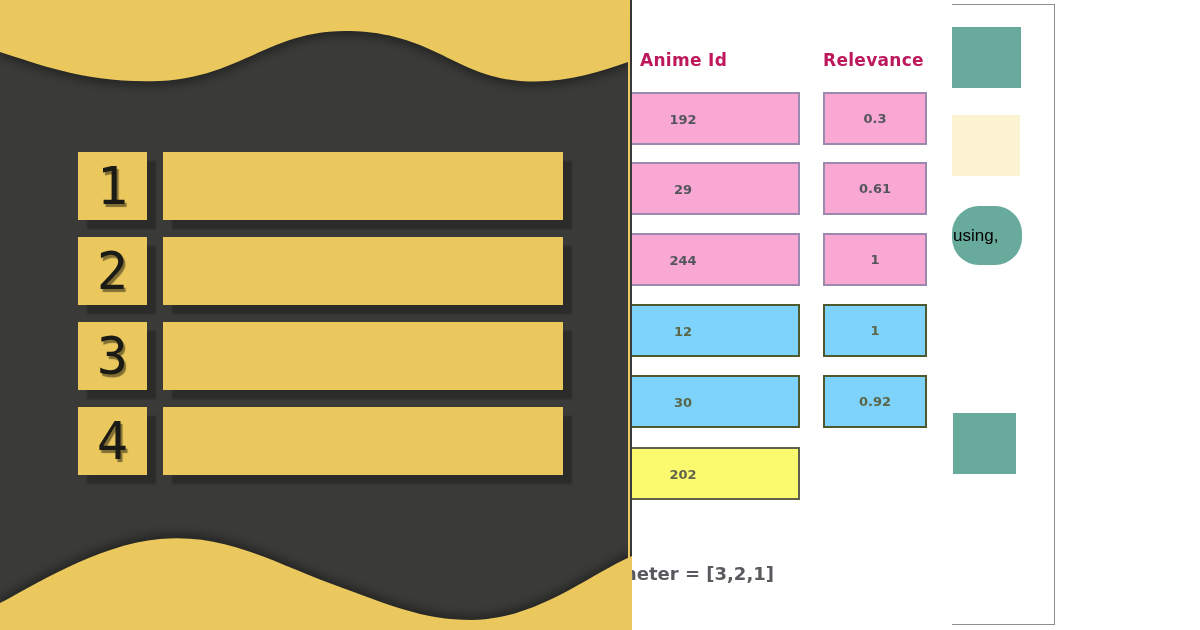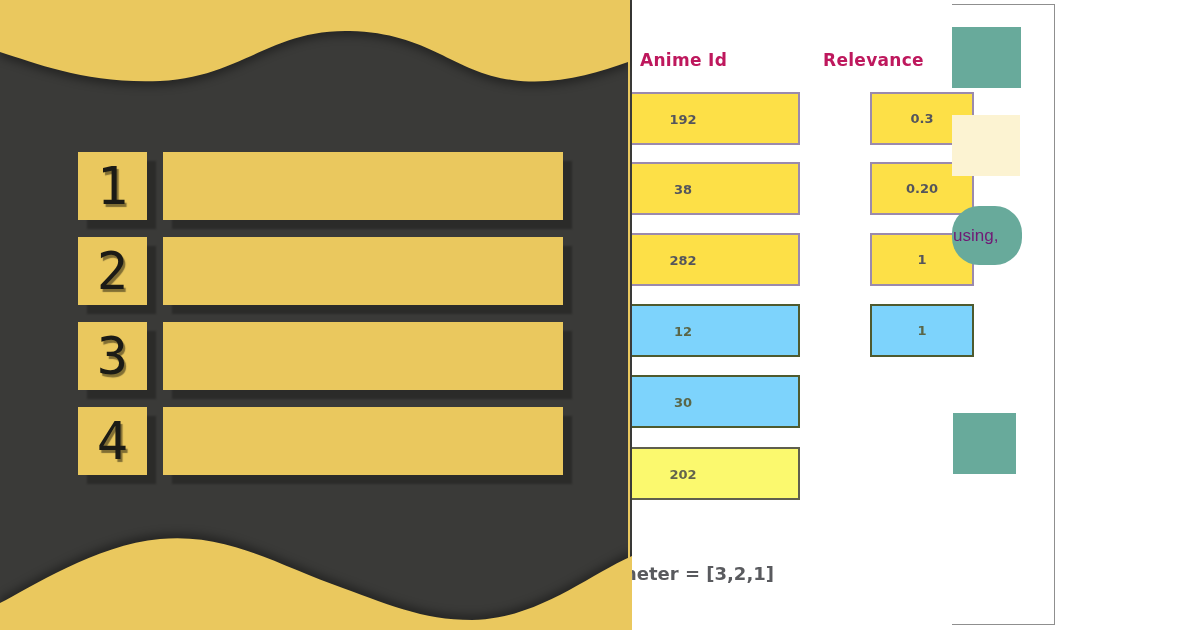--- a/index.html
+++ b/index.html
@@ -24,41 +24,41 @@
 
   
   #right-page{position:absolute;left:632px;top:0;width:568px;height:630px;background:#ffffff;overflow:hidden;}
   .col-header{position:absolute;top:50px;font-size:17px;font-weight:700;color:#be185d;letter-spacing:0.3px;}
   #hdr-anime{left:8px;}
   #hdr-relevance{left:191px;}
 
   .trow{position:absolute;left:0;width:100%;height:53px;}
   .id-box,.rel-box{position:absolute;height:53px;border:2px solid;box-sizing:border-box;}
   .id-box{left:-6px;width:174px;}
-  .rel-box{left:191px;width:104px;display:flex;align-items:center;justify-content:center;margin-left:47px;}
+  .rel-box{left:191px;width:104px;display:flex;align-items:center;justify-content:center;}
   .val{font-size:13px;font-weight:700;}
   .id-box .val{position:absolute;left:55px;top:50%;transform:translate(-50%,-50%);}
-  .purple .id-box,.purple .rel-box{background:#fde047;border-color:#9b8aad;}
+  .purple .id-box,.purple .rel-box{background:#f9a8d4;border-color:#9b8aad;}
   .purple .val{color:#54555c;}
   .green .id-box,.green .rel-box{background:#7dd3fc;border-color:#4e5a2e;}
   .green .val{color:#5a6647;}
   .yellowrow .id-box,.yellowrow .rel-box{background:#fbf96e;border-color:#5f5f4e;}
   .yellowrow .val{color:#63634d;text-align:right;}
 
   #caption{position:absolute;left:-14px;top:563px;white-space:nowrap;
            font-size:18px;font-weight:700;color:#595a5e;}
 
   #page-border{position:absolute;left:320px;top:4px;width:103px;height:621px;box-sizing:border-box;
                border:1px solid #8f8f8f;border-left:none;}
   .swatch{position:absolute;}
   #swatch-teal-1{left:320px;top:27px;width:69px;height:61px;background:#68aa9b;}
   #swatch-cream{left:320px;top:115px;width:68px;height:61px;background:#fcf3d2;}
   #swatch-teal-using{left:320px;top:206px;width:70px;height:59px;background:#68aa9b;
         display:flex;align-items:center;padding-left:1px;box-sizing:border-box;
-        font-family:"Liberation Sans", sans-serif;font-size:17px;color:#701a75;white-space:nowrap;border-radius:27px;}
+        font-family:"Liberation Sans", sans-serif;font-size:17px;color:#000000;white-space:nowrap;border-radius:27px;}
   #swatch-teal-2{left:321px;top:413px;width:63px;height:61px;background:#68aa9b;}
 </style>
 </head>
 <body>
 
 <div id="stage">
 
   <div id="left-graphic">
     <svg id="top-wave" class="wave" viewBox="0 0 628 90" preserveAspectRatio="none">
       <path d="M0 0 H628 V62 C596 73 556 86 512 80 C452 72 430 33 350 31 C270 29 242 77 160 81 C88 84 38 64 0 52 Z" fill="#eac85e"></path>
@@ -94,45 +94,48 @@
     <div class="trow purple" style="top:92px">
       <div class="id-box">
         <span class="val">192</span>
         </div>
       <div class="rel-box">
         <span class="val">0.3</span>
         </div>
     </div>
     <div class="trow purple" style="top:162px">
       <div class="id-box">
-        <span class="val">38</span>
+        <span class="val">29</span>
         </div>
       <div class="rel-box">
-        <span class="val">0.20</span>
+        <span class="val">0.61</span>
         </div>
     </div>
     <div class="trow purple" style="top:233px">
       <div class="id-box">
-        <span class="val">282</span>
+        <span class="val">244</span>
         </div>
       <div class="rel-box">
         <span class="val">1</span>
         </div>
     </div>
     <div class="trow green" style="top:304px">
       <div class="id-box">
         <span class="val">12</span>
         </div>
       <div class="rel-box">
         <span class="val">1</span>
         </div>
     </div>
     <div class="trow green" style="top:375px">
       <div class="id-box">
         <span class="val">30</span>
+        </div>
+      <div class="rel-box">
+        <span class="val">0.92</span>
         </div>
     </div>
     <div class="trow yellowrow" style="top:447px">
       <div class="id-box">
         <span class="val">202</span>
         </div>
     </div>
 
     <div id="caption">meter = [3,2,1]</div>
 

